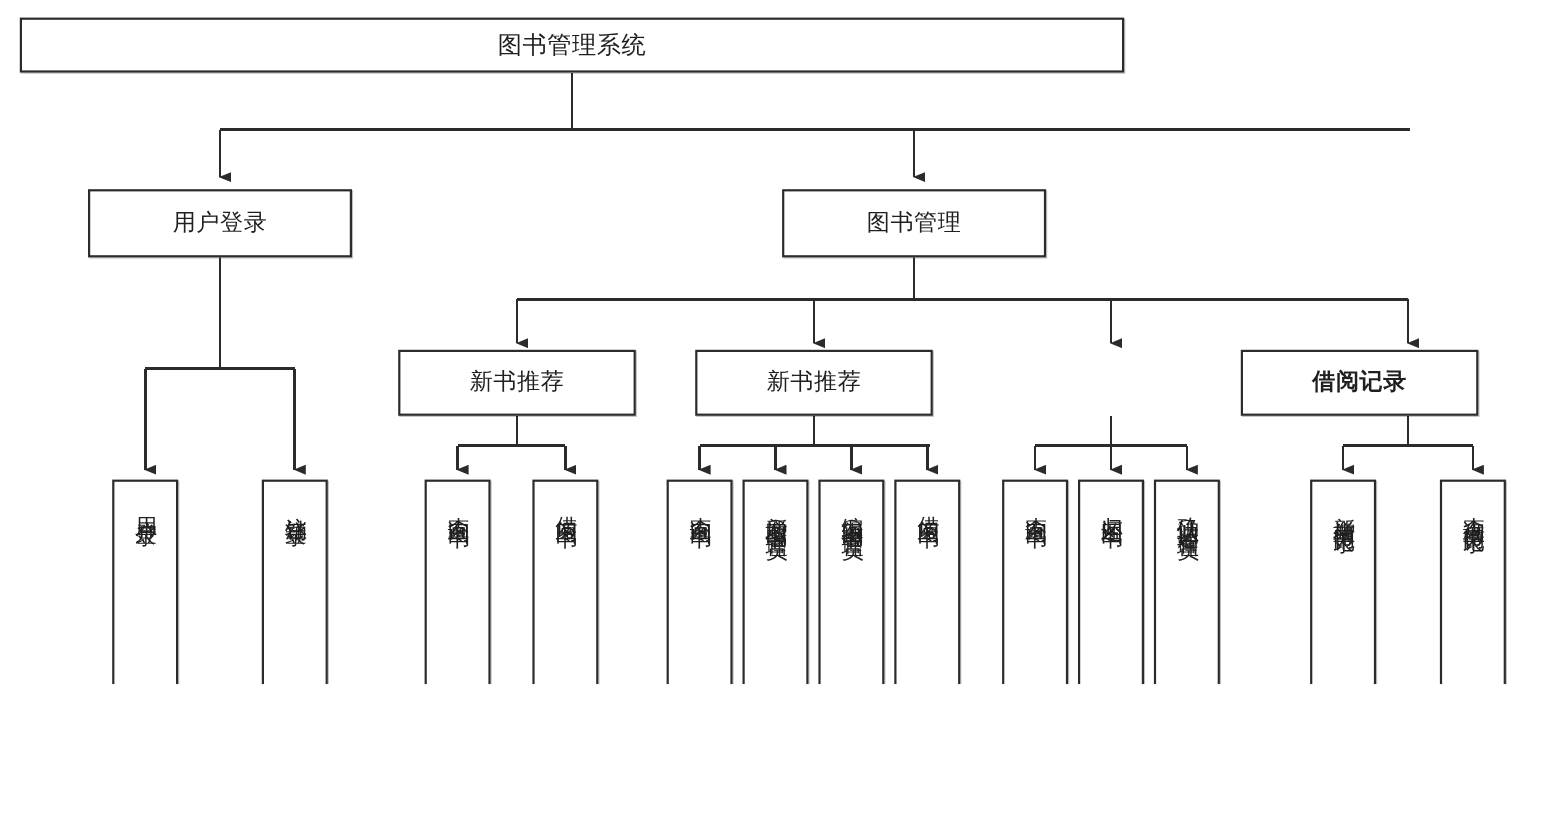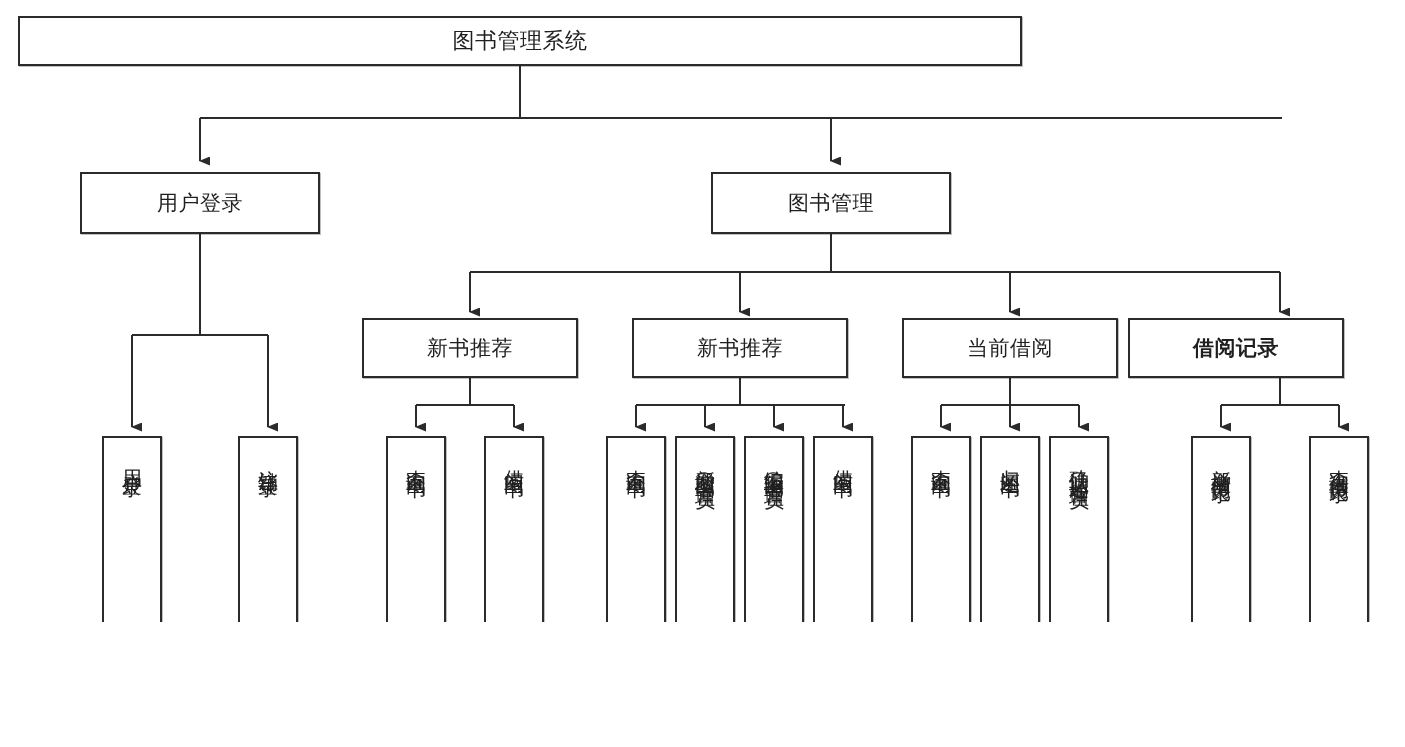--- a/index.html
+++ b/index.html
@@ -130,23 +130,20 @@
   <div class="node-box" style="left:711px; top:172px; width:240px; height:62px;">
     <span class="node-label">图书管理</span>
   </div>
 
   <div class="node-box" style="left:362px; top:318px; width:216px; height:60px;">
     <span class="node-label">新书推荐</span>
   </div>
   <div class="node-box" style="left:632px; top:318px; width:216px; height:60px;">
     <span class="node-label">新书推荐</span>
   </div>
-  <div class="node-box" style="left:902px; top:318px; width:216px; height:60px;">
-    <span class="node-label">当前借阅</span>
-  </div>
   <div class="node-box" style="left:1128px; top:318px; width:216px; height:60px;font-weight:bold;">
     <span class="node-label">借阅记录</span>
   </div>
 
   <div class="node-box vertical" style="left:102px; top:436px; width:60px; height:297px;">
     <span class="node-label">用户登录</span>
   </div>
   <div class="node-box vertical" style="left:238px; top:436px; width:60px; height:297px;">
     <span class="node-label">注销登录</span>
   </div>

